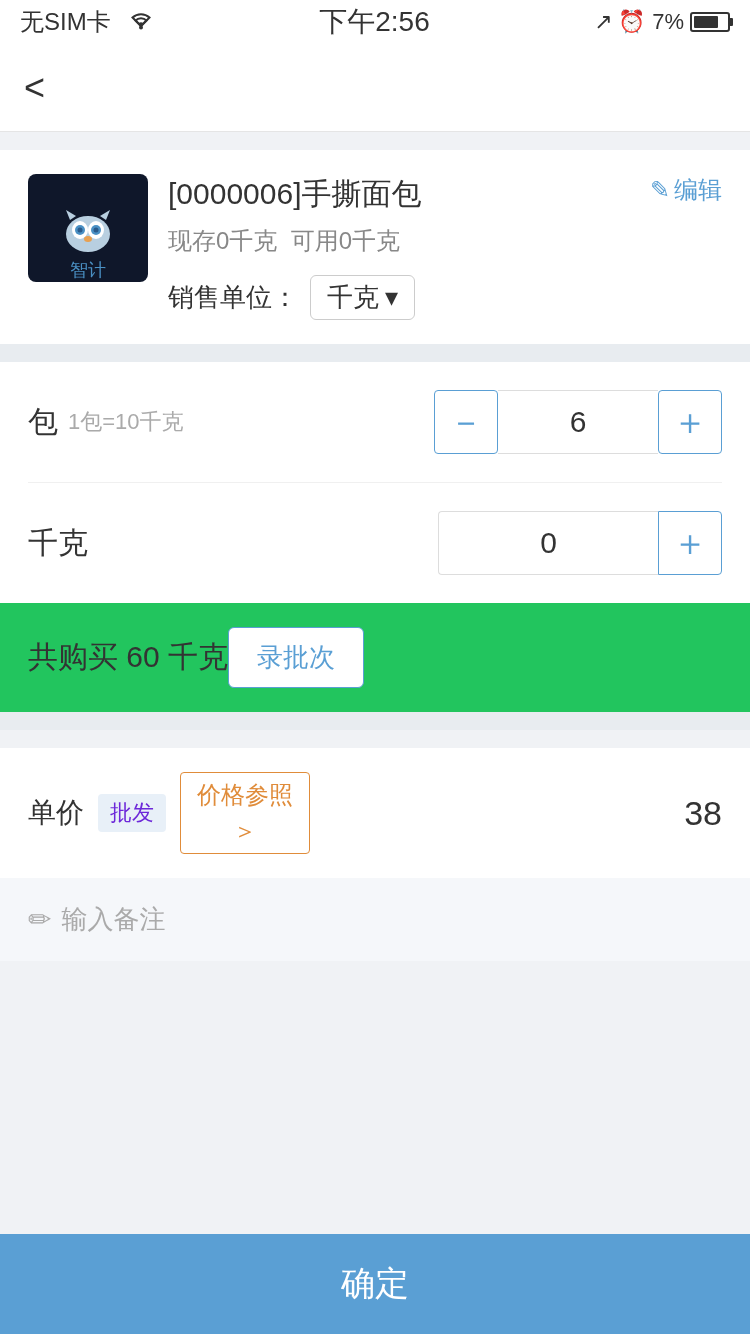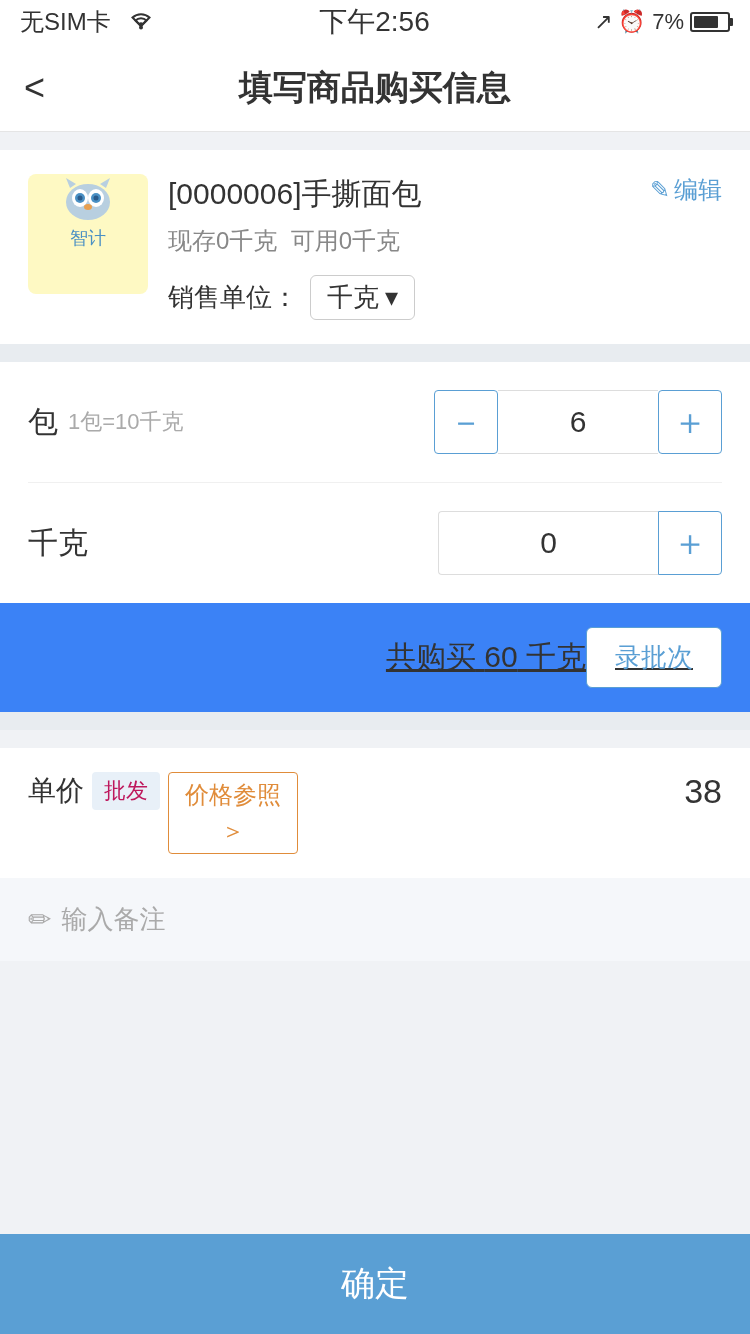--- a/index.html
+++ b/index.html
@@ -57,25 +57,25 @@
     .product-card {
       background: #fff;
       padding: 24px 28px;
       display: flex;
       align-items: flex-start;
       gap: 20px;
       margin-top: 18px;
     }
     .product-image {
       width: 120px;
-      height: 120px;
-      background: #fef9c3;
+      height: 108px;
+      background: #0f172a;
       border-radius: 8px;
       display: flex;
-      align-items: flex-start;
+      align-items: flex-end;
       justify-content: center;
       flex-shrink: 0;
     }
     .product-image-inner {
       display: flex;
       flex-direction: column;
       align-items: center;
       justify-content: center;
       gap: 4px;
     }
@@ -211,26 +211,25 @@
       font-size: 36px;
       display: flex;
       align-items: center;
       justify-content: center;
       cursor: pointer;
       border-radius: 0 4px 4px 0;
     }
 
     
     .total-row {
-      background: #3b82f6;
+      background: #22c55e;
       padding: 24px 28px;
       display: flex;
       align-items: center;
-      justify-content: flex-end;
-      text-decoration: underline;
+      justify-content: flex-start;
     }
     .total-text {
       font-size: 30px;
       color: #333;
     }
     .batch-btn {
       border: 1px solid #5a9fd4;
       color: #5a9fd4;
       background: #fff;
       padding: 12px 28px;
@@ -240,30 +239,30 @@
     }
 
     
     .price-section {
       background: #fff;
       padding: 24px 28px;
       margin-top: 18px;
     }
     .price-row {
       display: flex;
-      align-items: flex-start;
-      gap: 8px;
+      align-items: center;
+      gap: 14px;
     }
     .price-label {
       font-size: 28px;
       color: #333;
     }
     .price-badge {
       background: #e8f0f8;
-      color: #be185d;
+      color: #6d28d9;
       font-size: 22px;
       padding: 4px 12px;
       border-radius: 4px;
     }
     .price-ref-btn {
       border: 1px solid #e08c3a;
       color: #e08c3a;
       background: #fff;
       padding: 6px 16px;
       font-size: 24px;
@@ -383,21 +382,20 @@
     <span>7%</span>
     <span class="battery-icon">
       <span class="battery-fill"></span>
       <span class="battery-tip"></span>
     </span>
   </div>
 </div>
 
 <div class="nav-bar">
   <span class="nav-back">&lt;</span>
-  <span class="nav-title">填写商品购买信息</span>
 </div>
 
 <div class="product-card-wrapper">
   <div class="product-card">
     <div class="product-image">
       <div class="product-image-inner">
         <svg width="60" height="48" viewBox="0 0 60 48" fill="none">
 
           <ellipse cx="30" cy="28" rx="22" ry="18" fill="#b8cfe0"></ellipse>
           <ellipse cx="22" cy="24" rx="8" ry="9" fill="#fff"></ellipse>

